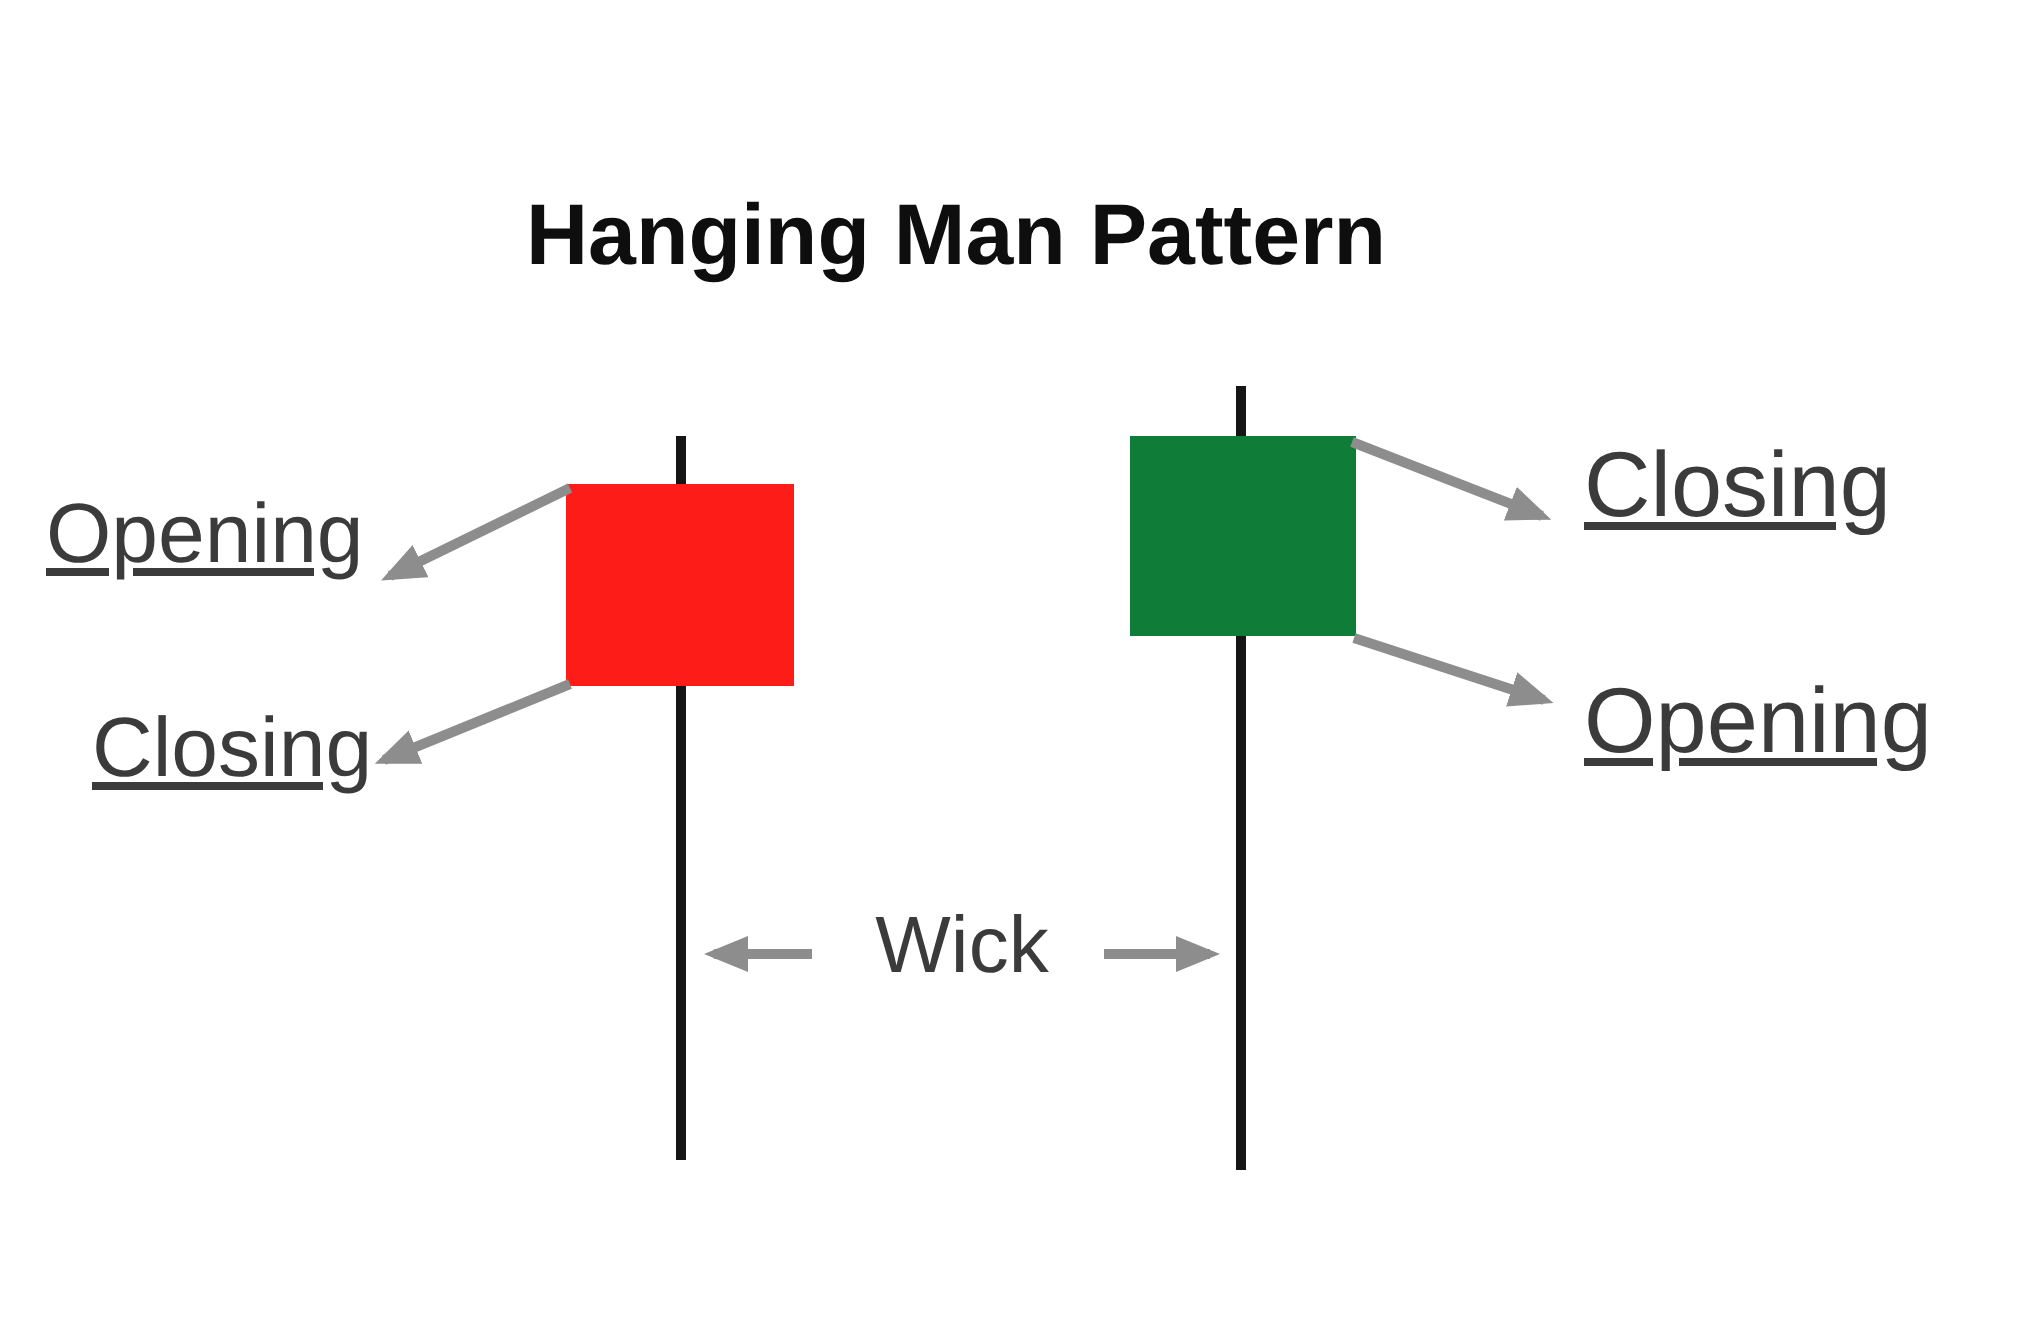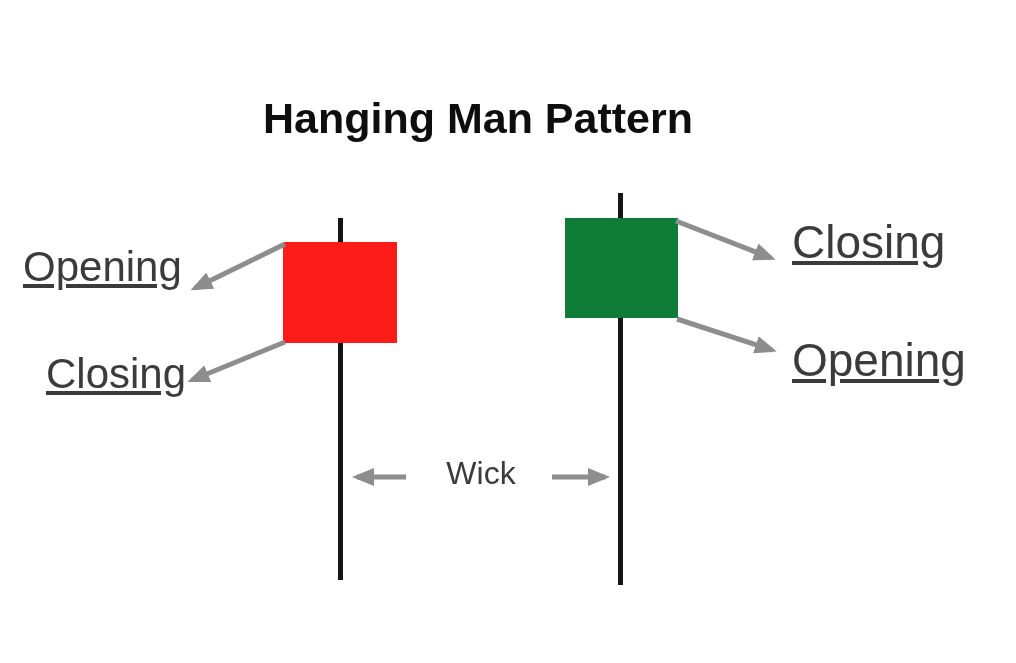--- a/index.html
+++ b/index.html
@@ -42,21 +42,21 @@
   }
   .label.right-side {
     font-size: 46px;
     line-height: 48px;
   }
   .wick-label {
     position: absolute;
     left: 481px;
     top: 451px;
     transform: translateX(-50%);
-    font-size: 32px;
+    font-size: 40px;
     line-height: 44px;
     color: var(--label_text, #3b3b3b);
     white-space: nowrap;
   }
   .wick-line {
     position: absolute;
     width: 5px;
     background: var(--wick_line, #151515);
   }
   .wick-line.left  { left: 338px; top: 218px; height: 362px; }

